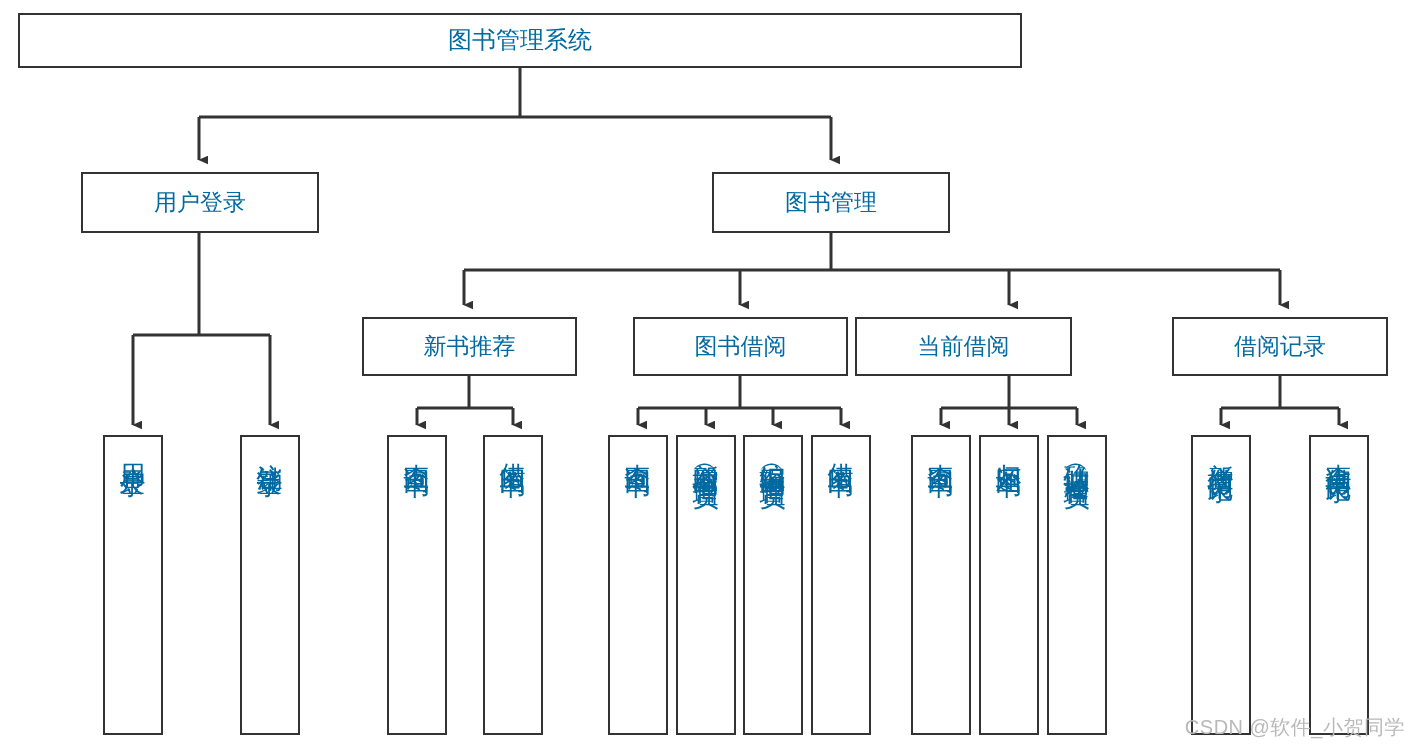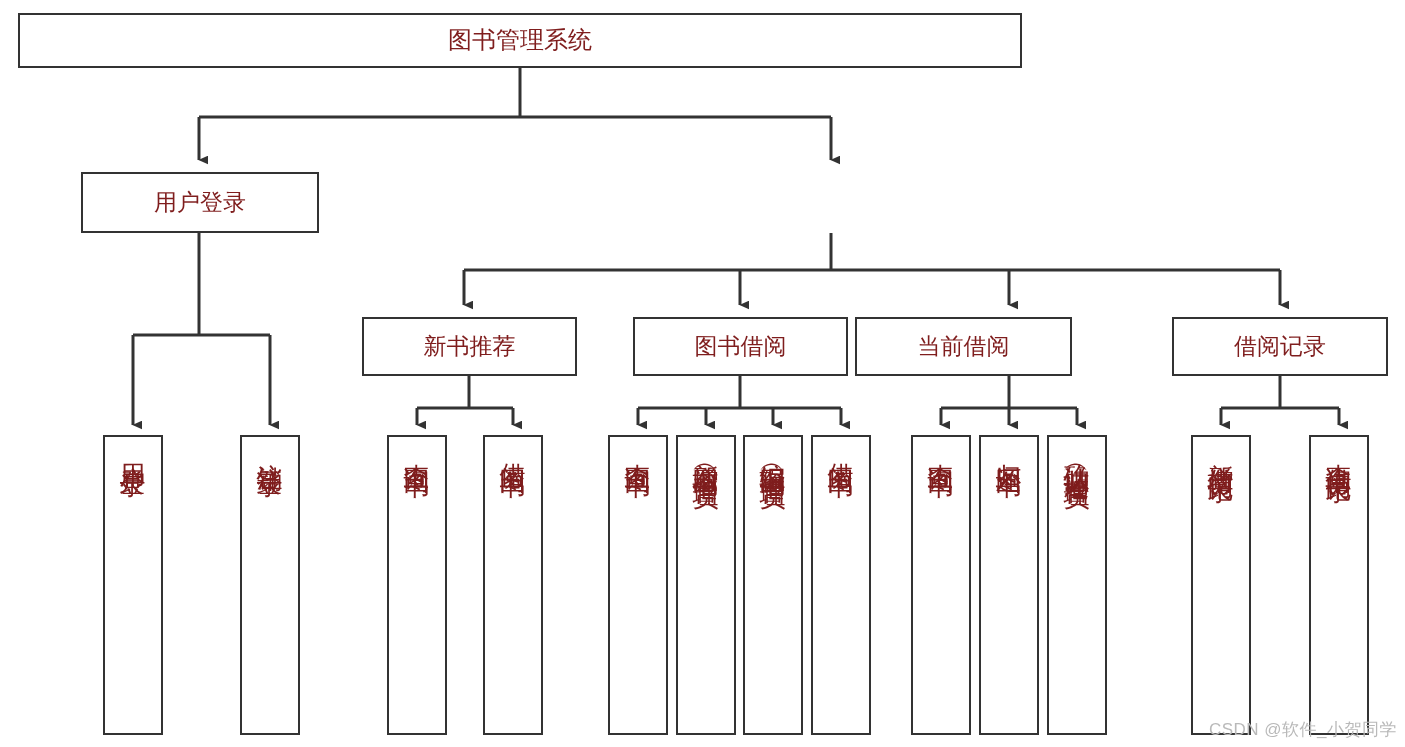--- a/index.html
+++ b/index.html
@@ -14,42 +14,42 @@
   }
   svg.wires{position:absolute;left:0;top:0;width:1405px;height:747px;}
   .node{
     position:absolute;
     box-sizing:border-box;
     background:#ffffff;
     border:2.5px solid #333333;
     display:flex;
     align-items:center;
     justify-content:center;
-    color:#7f1d1d;
+    color:#0369a1;
   }
   .node .lbl{
     display:block;
     text-align:center;
     line-height:1.18;
     white-space:pre-wrap;
   }
   .node.h .lbl{font-size:23px;}
   .node.root .lbl{font-size:24px;}
   .node.v{align-items:flex-start;justify-content:center;padding-top:6px;}
   .node.v .lbl{
     writing-mode:vertical-rl;
     text-orientation:upright;
     font-size:26px;
     letter-spacing:3px;
     line-height:1;
   }
   #watermark{
     position:absolute;
-    right:8px;bottom:6px;
-    font-size:17px;
+    right:0;bottom:6px;
+    font-size:20px;
     color:#b9b9b9;
     letter-spacing:.5px;
     user-select:none;
     white-space:nowrap;
   }
 </style>
 </head>
 <body>
 
 <div id="diagram">
@@ -104,20 +104,23 @@
     </g>
   </svg>
 
   <div class="node root h" style="left:18px;top:13px;width:1004px;height:55px;">
     <span class="lbl">图书管理系统</span>
   </div>
 
   <div class="node h" style="left:81px;top:172px;width:238px;height:61px;">
     <span class="lbl">用户登录</span>
   </div>
+  <div class="node h" style="left:712px;top:172px;width:238px;height:61px;">
+    <span class="lbl">图书管理</span>
+  </div>
 
   <div class="node h" style="left:362px;top:317px;width:215px;height:59px;">
     <span class="lbl">新书推荐</span>
   </div>
   <div class="node h" style="left:633px;top:317px;width:215px;height:59px;">
     <span class="lbl">图书借阅</span>
   </div>
   <div class="node h" style="left:855px;top:317px;width:217px;height:59px;">
     <span class="lbl">当前借阅</span>
   </div>

